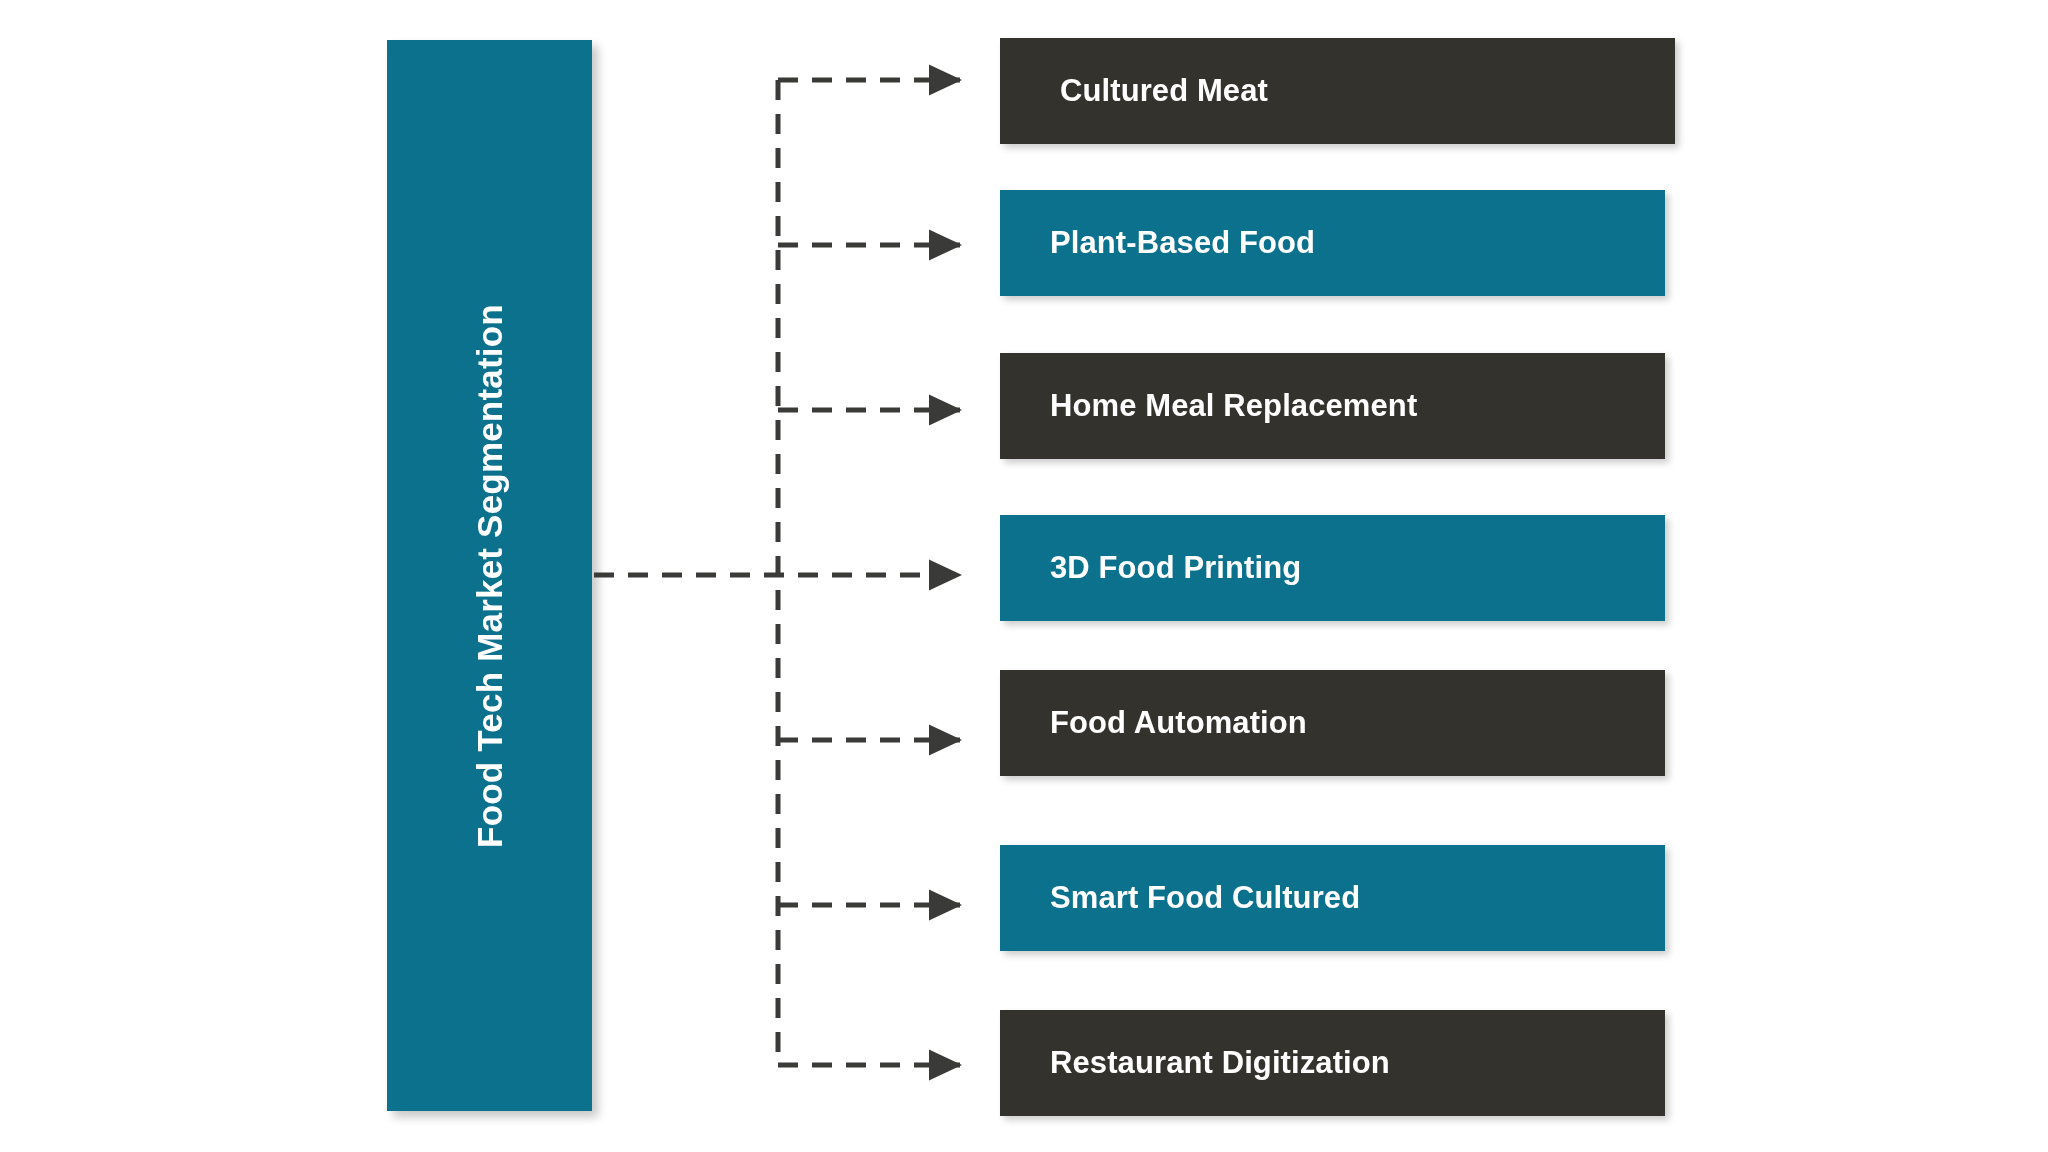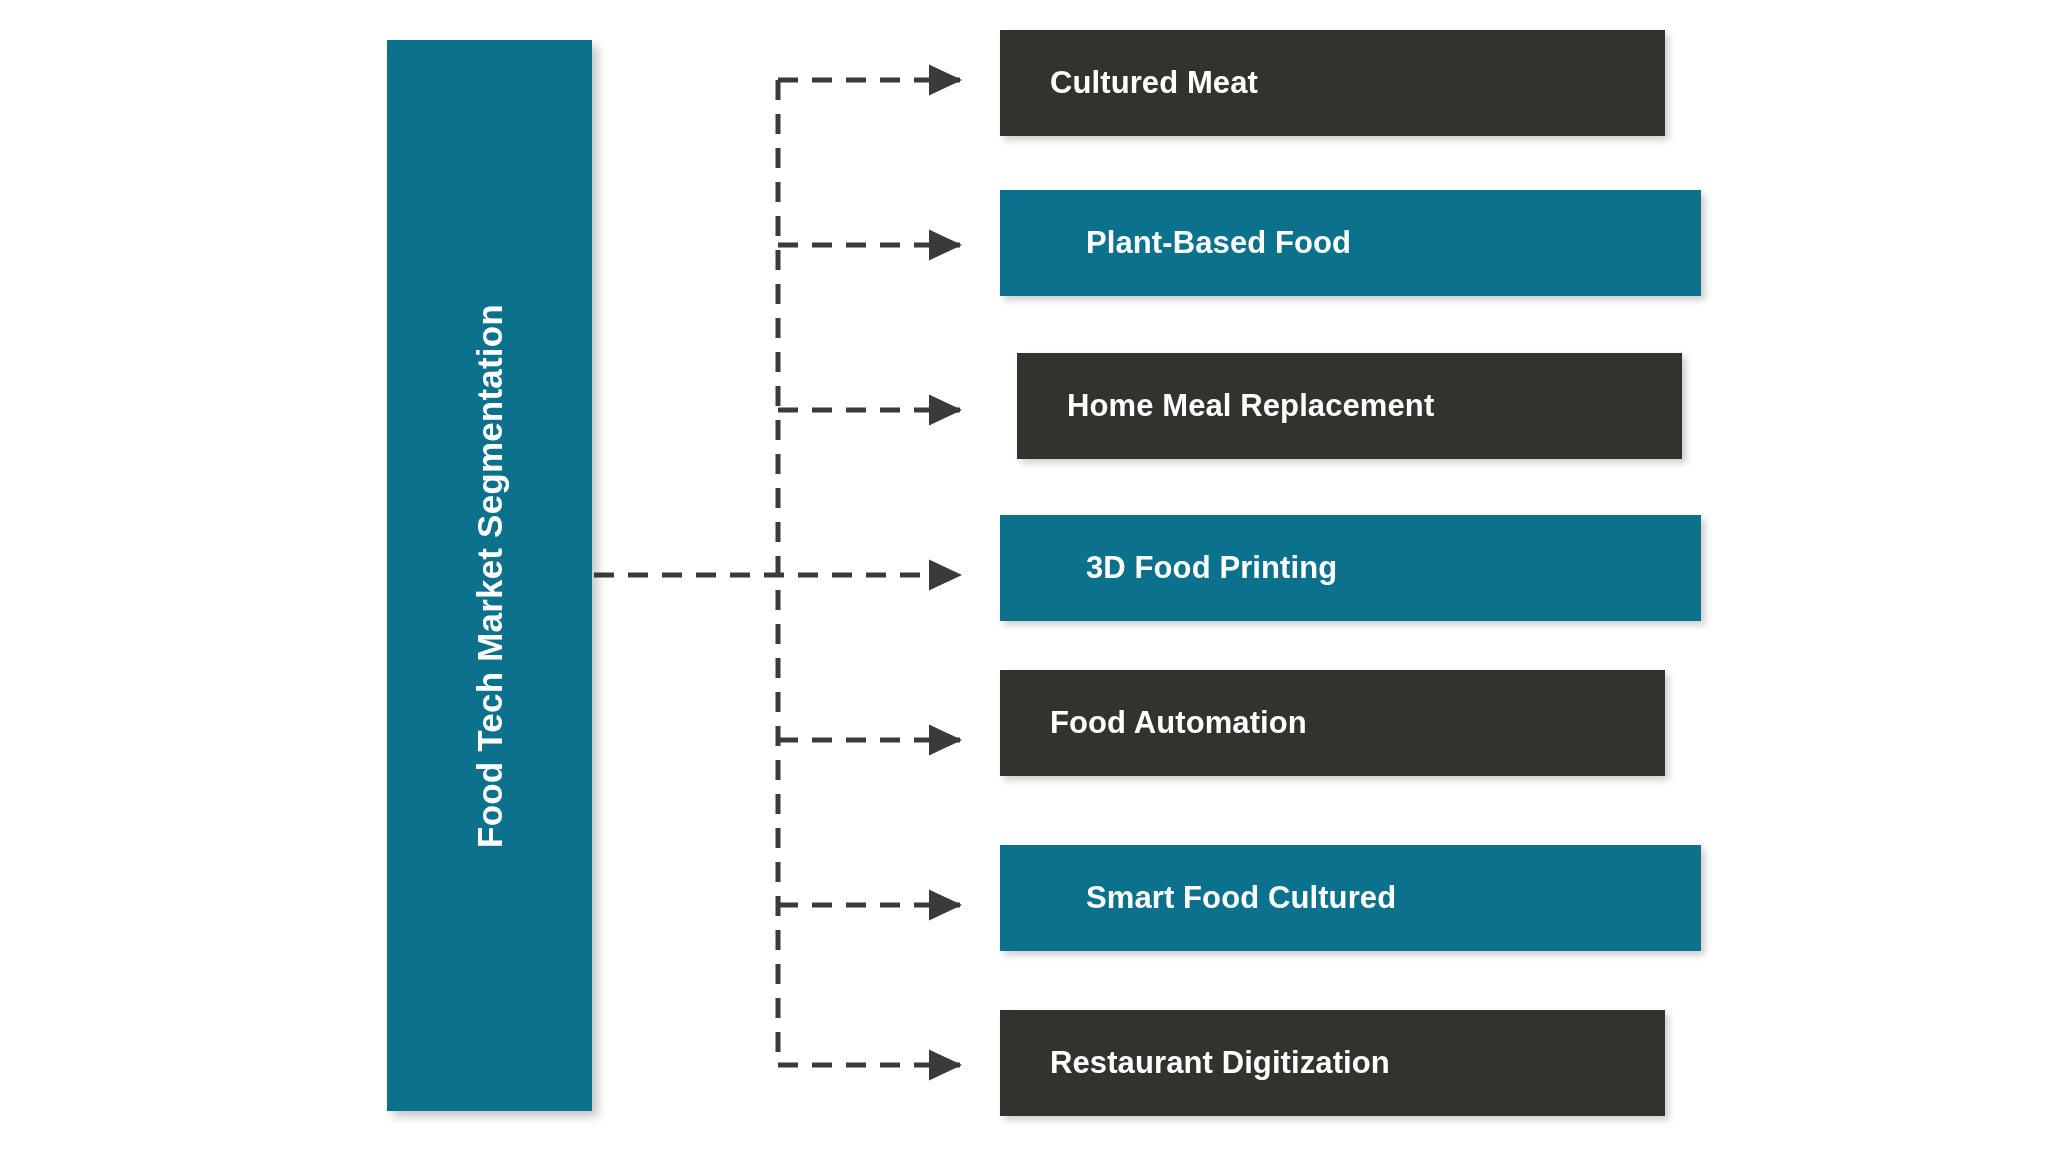--- a/index.html
+++ b/index.html
@@ -57,21 +57,21 @@
   .cat-box {
     position: absolute;
     left: 1000px;
     width: 665px;
     height: 106px;
     display: flex;
     align-items: center;
     box-shadow: 4px 4px 7px rgba(0,0,0,0.20);
   }
   .cat-box.dark  { background: #33322d; }
-  .cat-box.teal  { background: #0b718d; padding-left: 36px; }
+  .cat-box.teal  { background: #0b718d; }
   .cat-label {
     color: #ffffff;
     font-size: 31px;
     font-weight: 700;
     letter-spacing: 0.1px;
     white-space: nowrap;
     padding-left: 50px;
     font-stretch: condensed;
   }
 </style>
@@ -101,29 +101,29 @@
 
     <line x1="778" y1="410" x2="960" y2="410" stroke="#3a3a38" stroke-width="5" stroke-dasharray="20 14" marker-end="url(#arrowhead)"></line>
 
     <line x1="778" y1="740" x2="960" y2="740" stroke="#3a3a38" stroke-width="5" stroke-dasharray="20 14" marker-end="url(#arrowhead)"></line>
 
     <line x1="778" y1="905" x2="960" y2="905" stroke="#3a3a38" stroke-width="5" stroke-dasharray="20 14" marker-end="url(#arrowhead)"></line>
 
     <line x1="778" y1="1065" x2="960" y2="1065" stroke="#3a3a38" stroke-width="5" stroke-dasharray="20 14" marker-end="url(#arrowhead)"></line>
   </svg>
 
-  <div class="cat-box dark" style="top:30px;">
+  <div class="cat-box dark" style="top:38px;padding-left:10px;">
     <span class="cat-label">Cultured Meat</span>
   </div>
 
   <div class="cat-box teal" style="top:190px;">
     <span class="cat-label">Plant-Based Food</span>
   </div>
 
-  <div class="cat-box dark" style="top:353px;margin-left:17px;">
+  <div class="cat-box dark" style="top:353px;">
     <span class="cat-label">Home Meal Replacement</span>
   </div>
 
   <div class="cat-box teal" style="top:515px;text-align:right;">
     <span class="cat-label">3D Food Printing</span>
   </div>
 
   <div class="cat-box dark" style="top:670px;">
     <span class="cat-label">Food Automation</span>
   </div>

